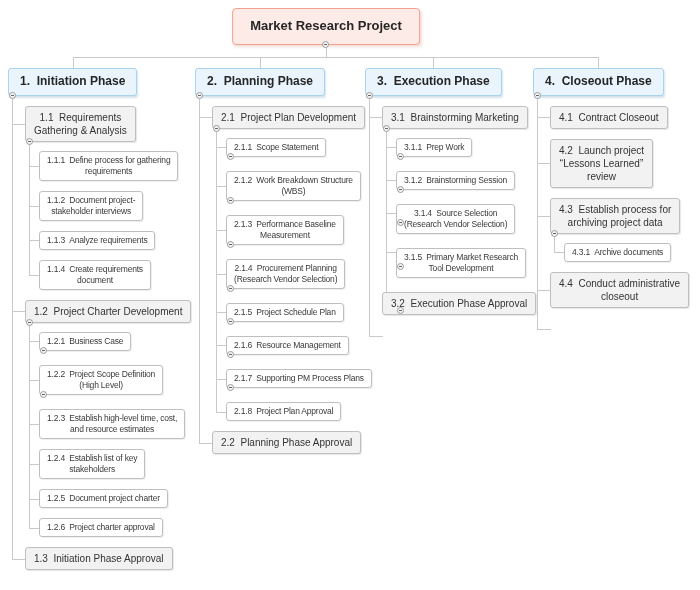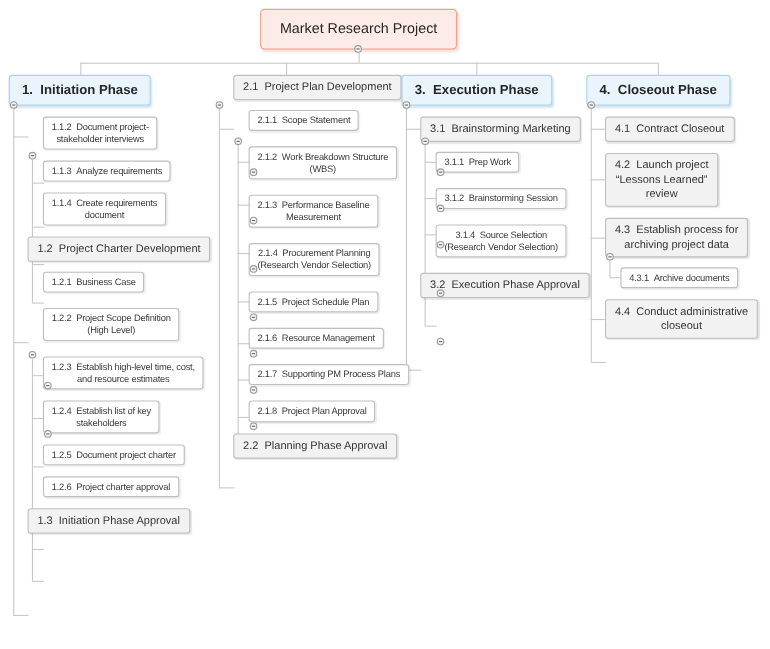--- a/index.html
+++ b/index.html
@@ -9,21 +9,21 @@
   }
   .box{
     position:relative;z-index:1;box-sizing:border-box;
     display:block;width:max-content;
     white-space:pre-line;text-align:center;line-height:1.3;
     border:1px solid var(--node-border,#BFBFBF);border-radius:3px;
     background:var(--leaf-fill,#fff);
   }
   .root{
     position:absolute;top:8px;left:326px;transform:translateX(-50%);
-    font-size:13px;font-weight:normal;padding:9px 17px;
+    font-size:13px;font-weight:bold;padding:9px 17px;
     background:var(--root-fill,#FDEBE7);border:1.5px solid var(--root-border,#F0A08B);
     border-radius:4px;box-shadow:1px 2px 3px rgba(200,120,100,.25);
   }
   .lv1{
     font-size:12px;font-weight:bold;padding:5px 11px;
     background:var(--phase-fill,#E9F4FC);border:1.5px solid var(--phase-border,#A9D4EE);
     box-shadow:1px 2px 2px rgba(100,150,190,.28);
   }
   .lv2{
     font-size:10px;padding:4px 8px;max-width:176px;
@@ -53,21 +53,27 @@
 </head>
 <body>
 
 <div id="canvas">
   <div class="box root" id="root-node">Market Research Project</div>
   <div class="col" id="col1">
       <div class="node has-kids">
         <div class="box lv1">1.&nbsp;&nbsp;Initiation Phase</div>
         <div class="kids">
           <div class="node has-kids">
-            <div class="kids">
+            <div class="box lv2">1.1&nbsp;&nbsp;Requirements
+Gathering &amp; Analysis</div>
+            <div class="kids">
+              <div class="node">
+                <div class="box lv3">1.1.1&nbsp;&nbsp;Define process for gathering
+requirements</div>
+              </div>
               <div class="node">
                 <div class="box lv3">1.1.2&nbsp;&nbsp;Document project-
 stakeholder interviews</div>
               </div>
               <div class="node">
                 <div class="box lv3">1.1.3&nbsp;&nbsp;Analyze requirements</div>
               </div>
               <div class="node">
                 <div class="box lv3">1.1.4&nbsp;&nbsp;Create requirements
 document</div>
@@ -101,20 +107,21 @@
             </div>
           </div>
           <div class="node">
             <div class="box lv2">1.3&nbsp;&nbsp;Initiation Phase Approval</div>
           </div>
         </div>
       </div>
     </div>
   <div class="col" id="col2">
       <div class="node has-kids">
+        <div class="box lv1">2.&nbsp;&nbsp;Planning Phase</div>
         <div class="kids">
           <div class="node has-kids">
             <div class="box lv2">2.1&nbsp;&nbsp;Project Plan Development</div>
             <div class="kids">
               <div class="node exp">
                 <div class="box lv3">2.1.1&nbsp;&nbsp;Scope Statement</div>
               </div>
               <div class="node exp">
                 <div class="box lv3">2.1.2&nbsp;&nbsp;Work Breakdown Structure
 (WBS)</div>
@@ -156,20 +163,24 @@
             <div class="kids">
               <div class="node exp">
                 <div class="box lv3">3.1.1&nbsp;&nbsp;Prep Work</div>
               </div>
               <div class="node exp">
                 <div class="box lv3">3.1.2&nbsp;&nbsp;Brainstorming Session</div>
               </div>
               <div class="node exp">
                 <div class="box lv3">3.1.4&nbsp;&nbsp;Source Selection
 (Research Vendor Selection)</div>
+              </div>
+              <div class="node exp">
+                <div class="box lv3">3.1.5&nbsp;&nbsp;Primary Market Research
+Tool Development</div>
               </div>
             </div>
           </div>
           <div class="node">
             <div class="box lv2">3.2&nbsp;&nbsp;Execution Phase Approval</div>
           </div>
         </div>
       </div>
     </div>
   <div class="col" id="col4">

